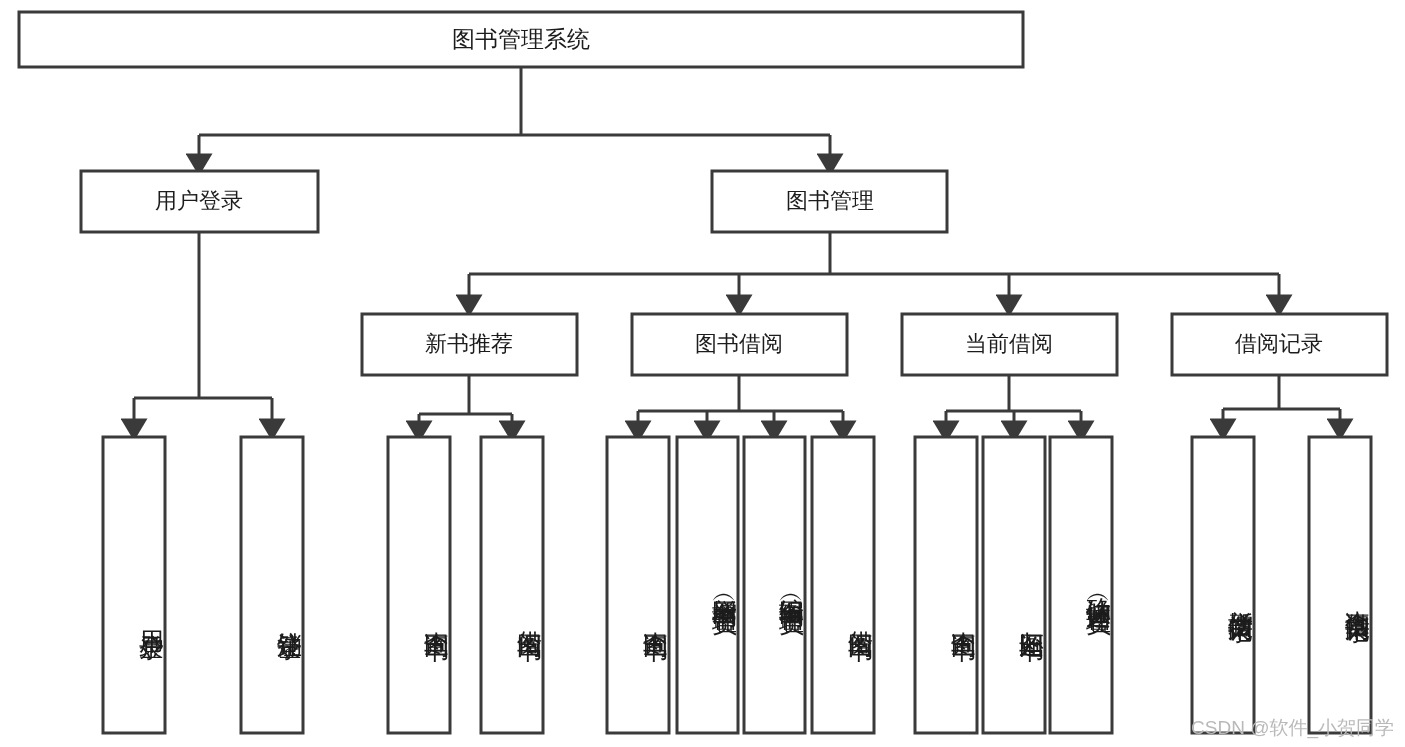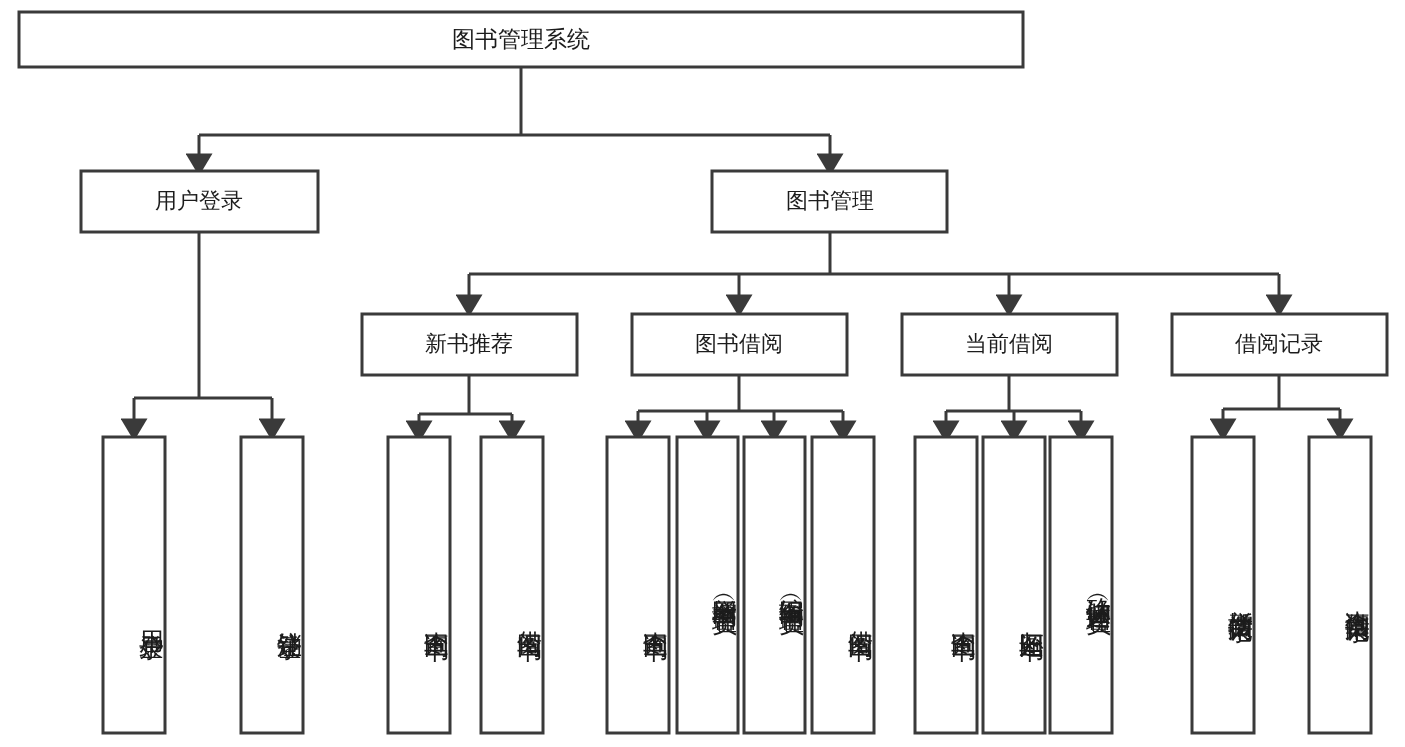--- a/index.html
+++ b/index.html
@@ -237,14 +237,15 @@
   <div class="vlabel" style="left:915px; top:500px; width:62px; height:230px;">查询图书</div>
 
   <div class="vlabel" style="left:983px; top:500px; width:62px; height:230px;">归还图书</div>
 
   <div class="vlabel" style="left:1050px; top:444px; width:62px; height:286px;">确认归还（管理员）</div>
 
   <div class="vlabel" style="left:1192px; top:462px; width:62px; height:268px;">新增借阅记录</div>
 
   <div class="vlabel" style="left:1309px; top:462px; width:62px; height:268px;">查询借阅记录</div>
 
+  <div class="watermark">CSDN @软件_小贺同学</div>
 
 </div>
 
 </body></html>

